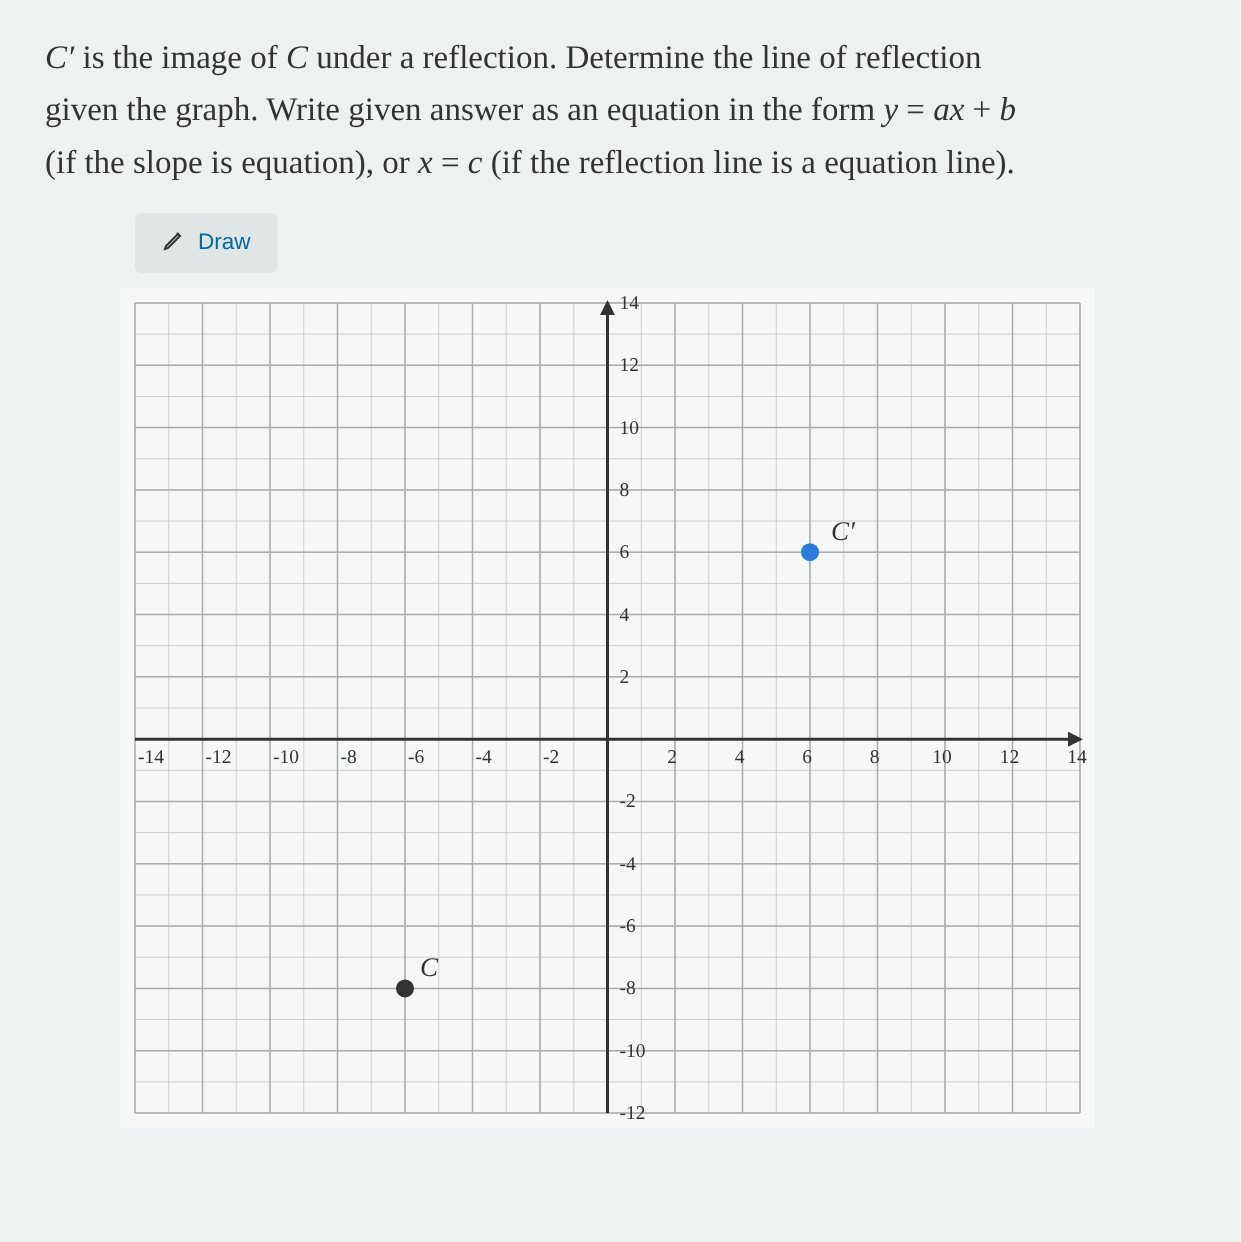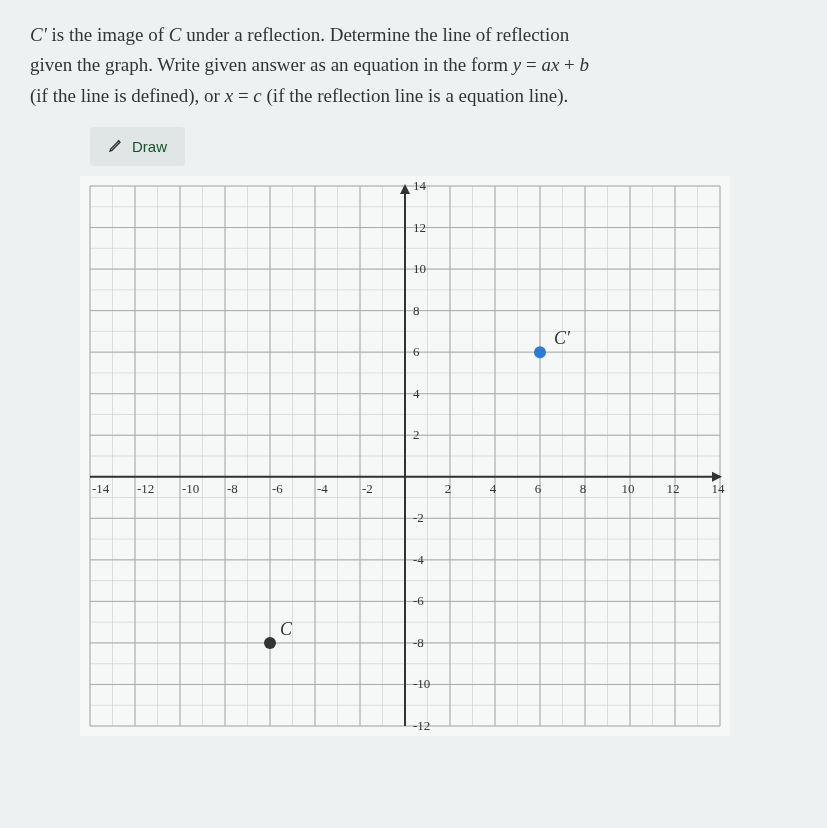--- a/index.html
+++ b/index.html
@@ -3,36 +3,36 @@
   <meta charset="utf-8">
   <style>
     * { margin: 0; padding: 0; box-sizing: border-box; }
     body {
       font-family: Georgia, 'Times New Roman', serif;
       background: #edf1f1;
       padding: 20px 30px;
       color: #2a2a2a;
     }
     .question {
-      font-size: 19px;
+      font-size: 22px;
       line-height: 1.6;
       margin-bottom: 16px;
       color: #333;
     }
     .math-var { font-style: italic; }
     .draw-btn {
       display: inline-flex;
       align-items: center;
       gap: 8px;
       background: #e0e5e5;
       border: none;
       padding: 10px 18px;
       border-radius: 4px;
       font-size: 15px;
-      color: #14532d;
+      color: #0369a1;
       cursor: pointer;
       margin-left: 60px;
       margin-bottom: 10px;
       text-align: right;
     }
     .draw-btn svg { width: 16px; height: 16px; }
     .chart-container {
       width: 650px;
       height: 560px;
       margin-left: 50px;
@@ -42,21 +42,21 @@
 </head>
 <body>
 
 
 
 <div class="question">
   <span class="math-var">C′</span><span> is the image of </span><span class="math-var">C</span><span> under a reflection. Determine the line of reflection</span>
   <br>
   <span>given the graph. Write given answer as an equation in the form </span><span class="math-var">y</span><span> = </span><span class="math-var">ax</span><span> + </span><span class="math-var">b</span>
   <br>
-  <span>(if the line is defined), or </span><span class="math-var">x</span><span> = </span><span class="math-var">c</span><span> (if the reflection line is a equation line).</span>
+  <span>(if the slope is equation), or </span><span class="math-var">x</span><span> = </span><span class="math-var">c</span><span> (if the reflection line is a equation line).</span>
 </div>
 
 <button class="draw-btn">
   <span>
     <svg viewBox="0 0 24 24" fill="none" stroke="#333" stroke-width="2">
       <path d="M3 21l3-1 12-12-2-2L4 18l-1 3z"></path>
       <path d="M15 5l2 2"></path>
     </svg>
   </span>
   <span>Draw</span>

